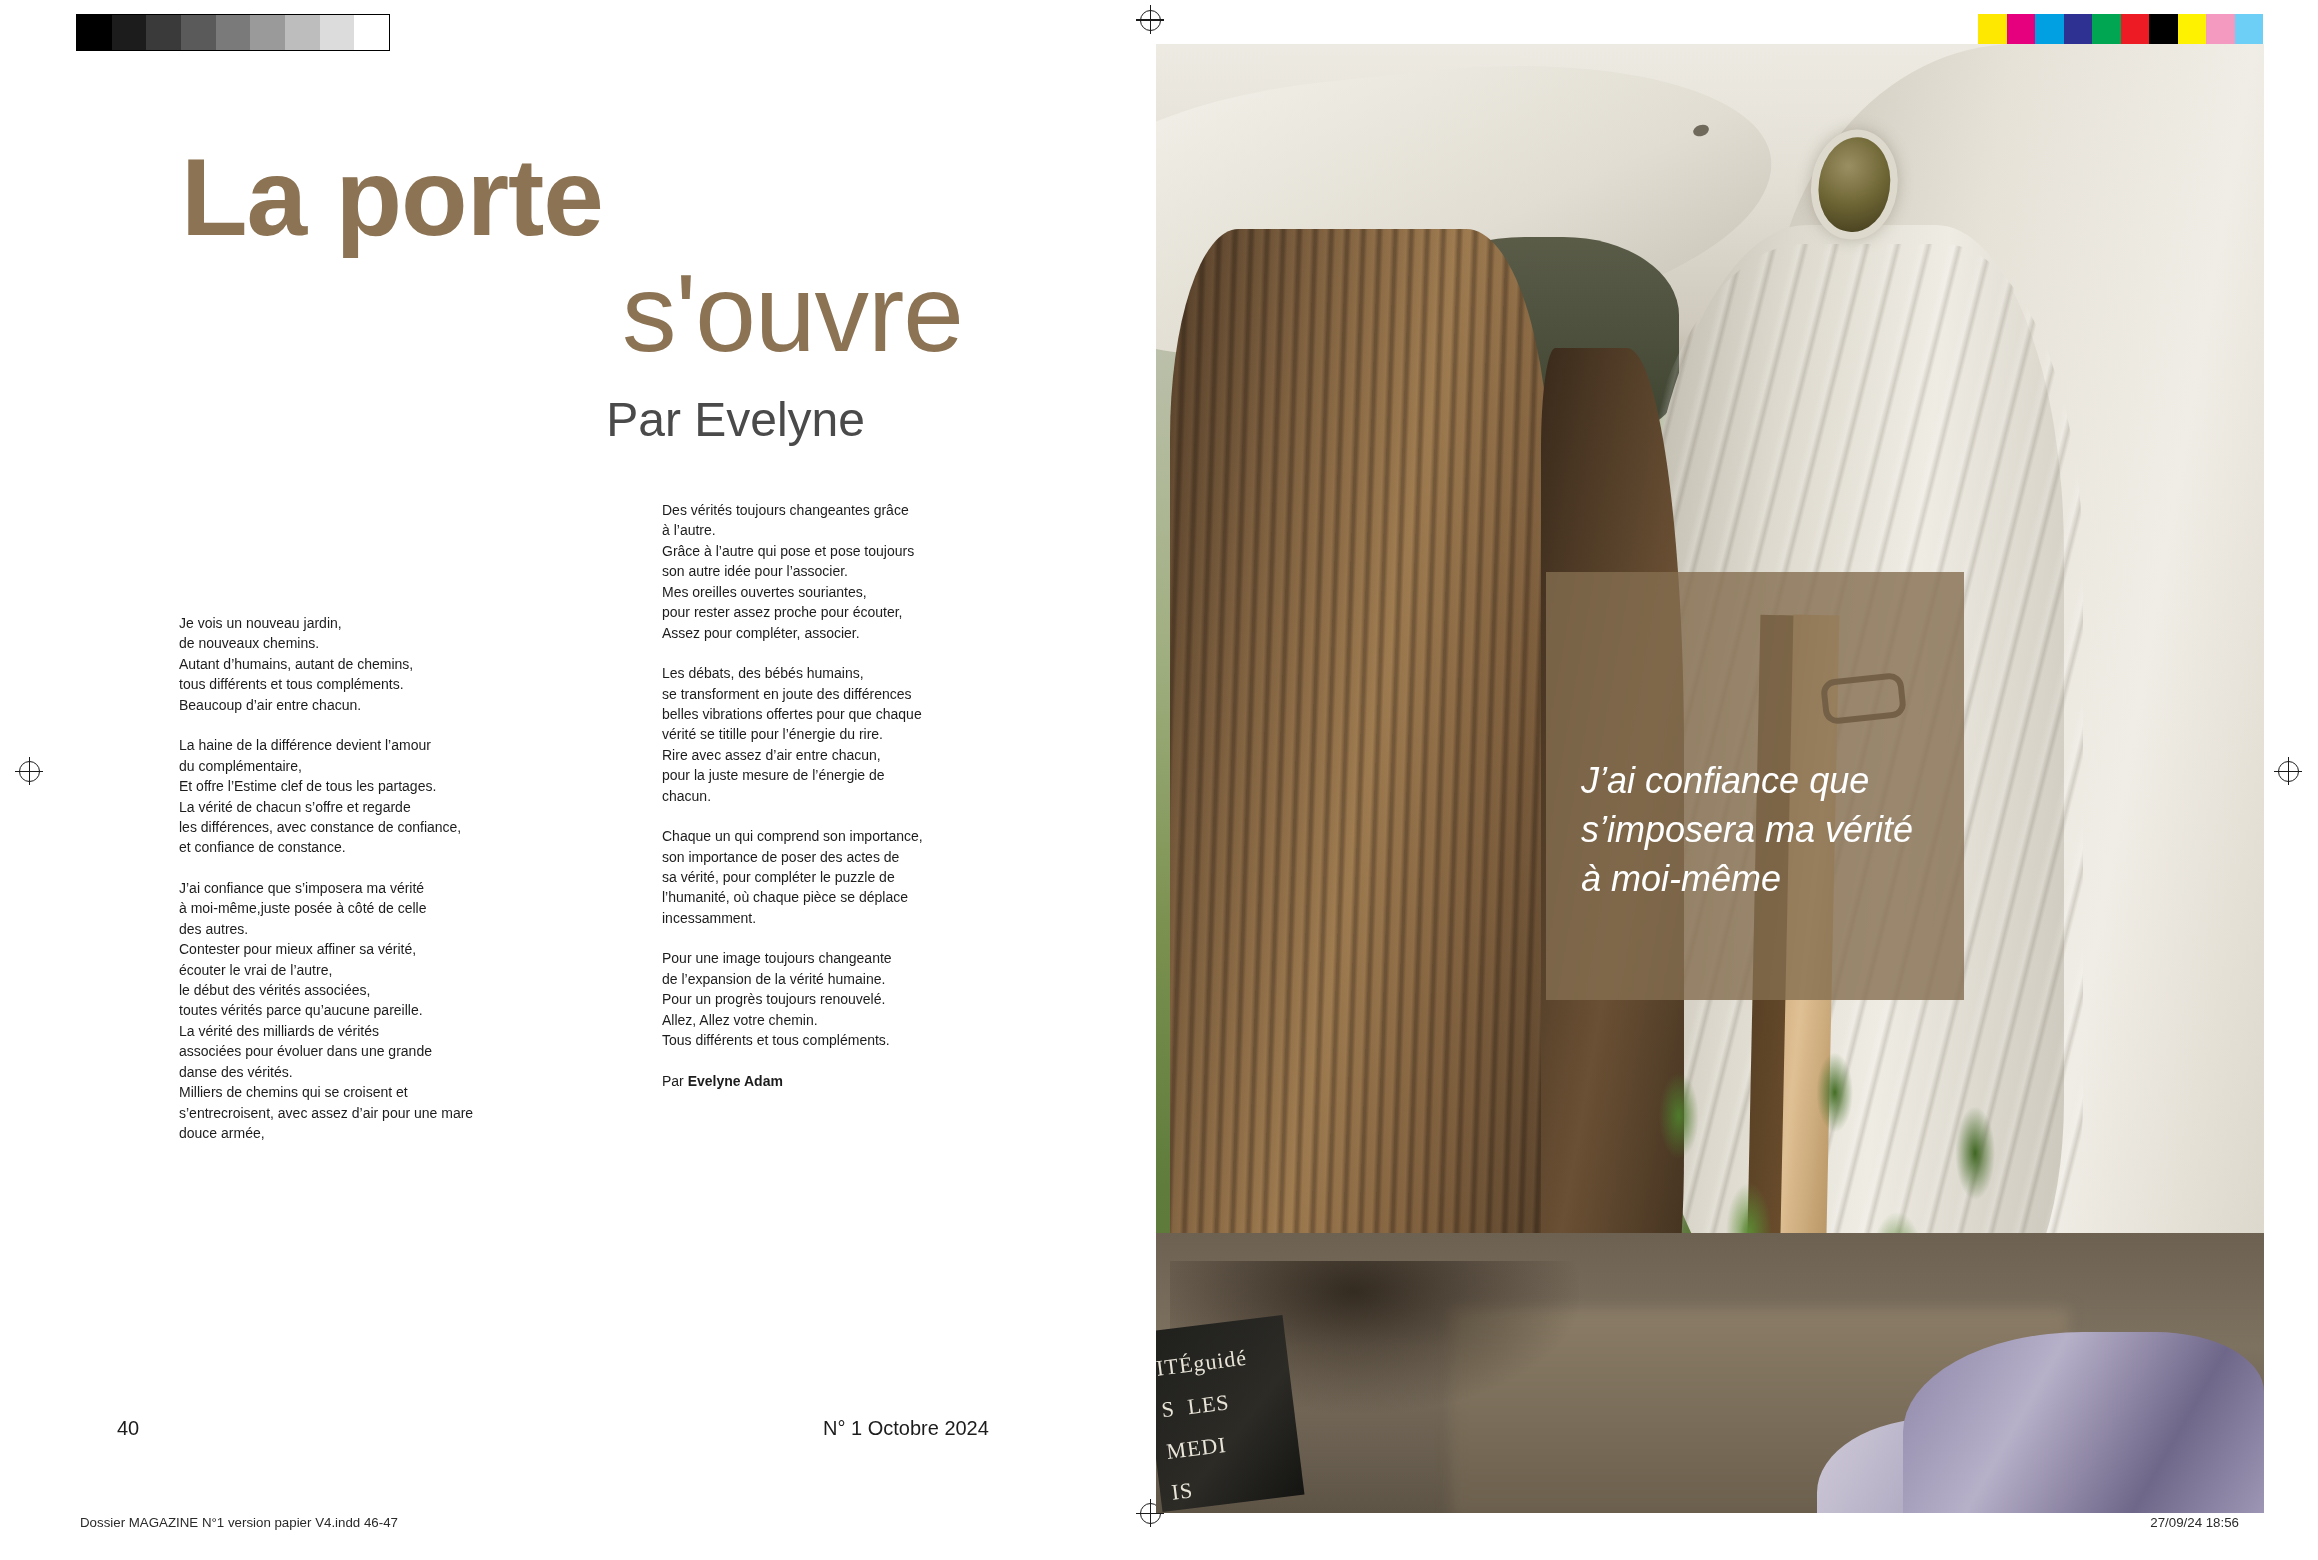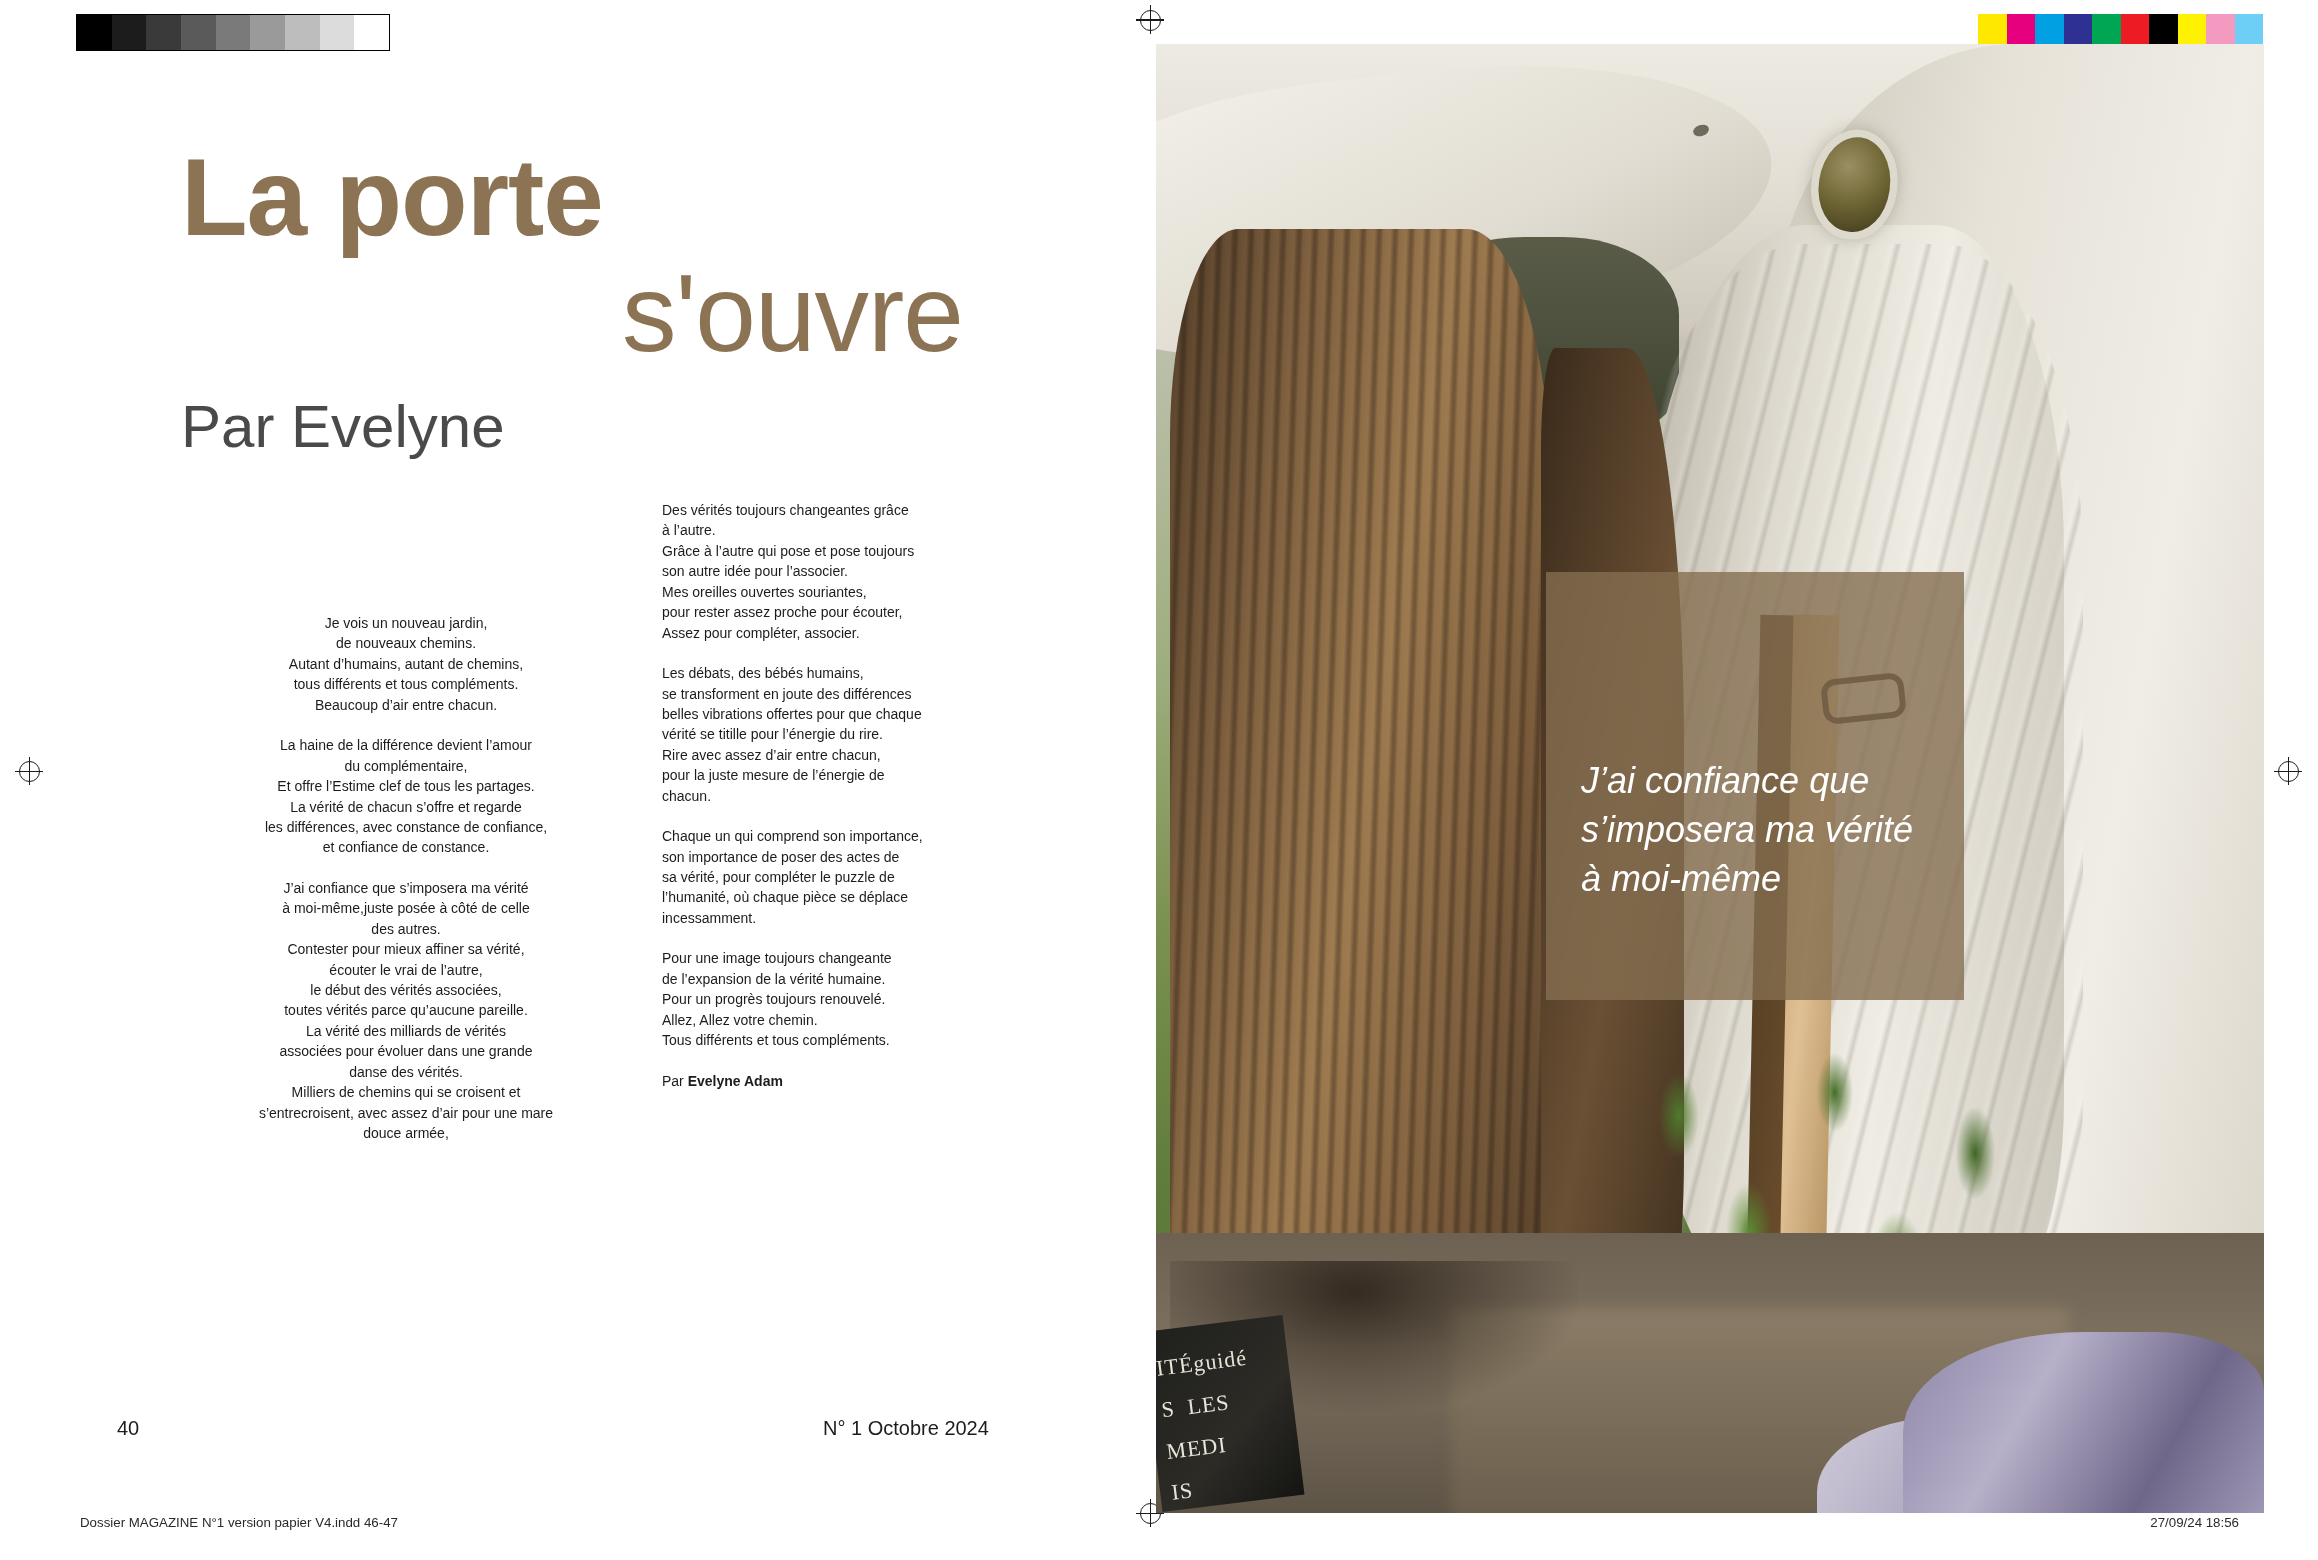--- a/index.html
+++ b/index.html
@@ -94,36 +94,36 @@
     font-size: 109px;
     line-height: 1.12;
     color: #8c7354;
     font-weight: 400;
     text-align: right;
     letter-spacing: -1px;
     padding-right: 26px;
   }
   .byline {
     margin-top: 18px;
-    font-size: 60px;
+    font-size: 48px;
     color: #4a4a4a;
-    text-align: left;
+    text-align: right;
     padding-right: 124px;
   }
 
   .col {
     position: absolute;
     font-size: 14px;
     line-height: 1.46;
     color: #1c1c1c;
   }
   .col p { margin: 0 0 20px 0; }
   .col p:last-child { margin-bottom: 0; }
 
-  .col-left  { left: 192px; top: 613px; width: 428px; text-align: center; }
+  .col-left  { left: 179px; top: 613px; width: 428px; }
   .col-right { left: 662px; top: 500px; width: 399px; }
 
   .signature b { font-weight: bold; }
 
   .page-number {
     position: absolute;
     left: 117px;
     top: 1417px;
     font-size: 20px;
     color: #1c1c1c;

